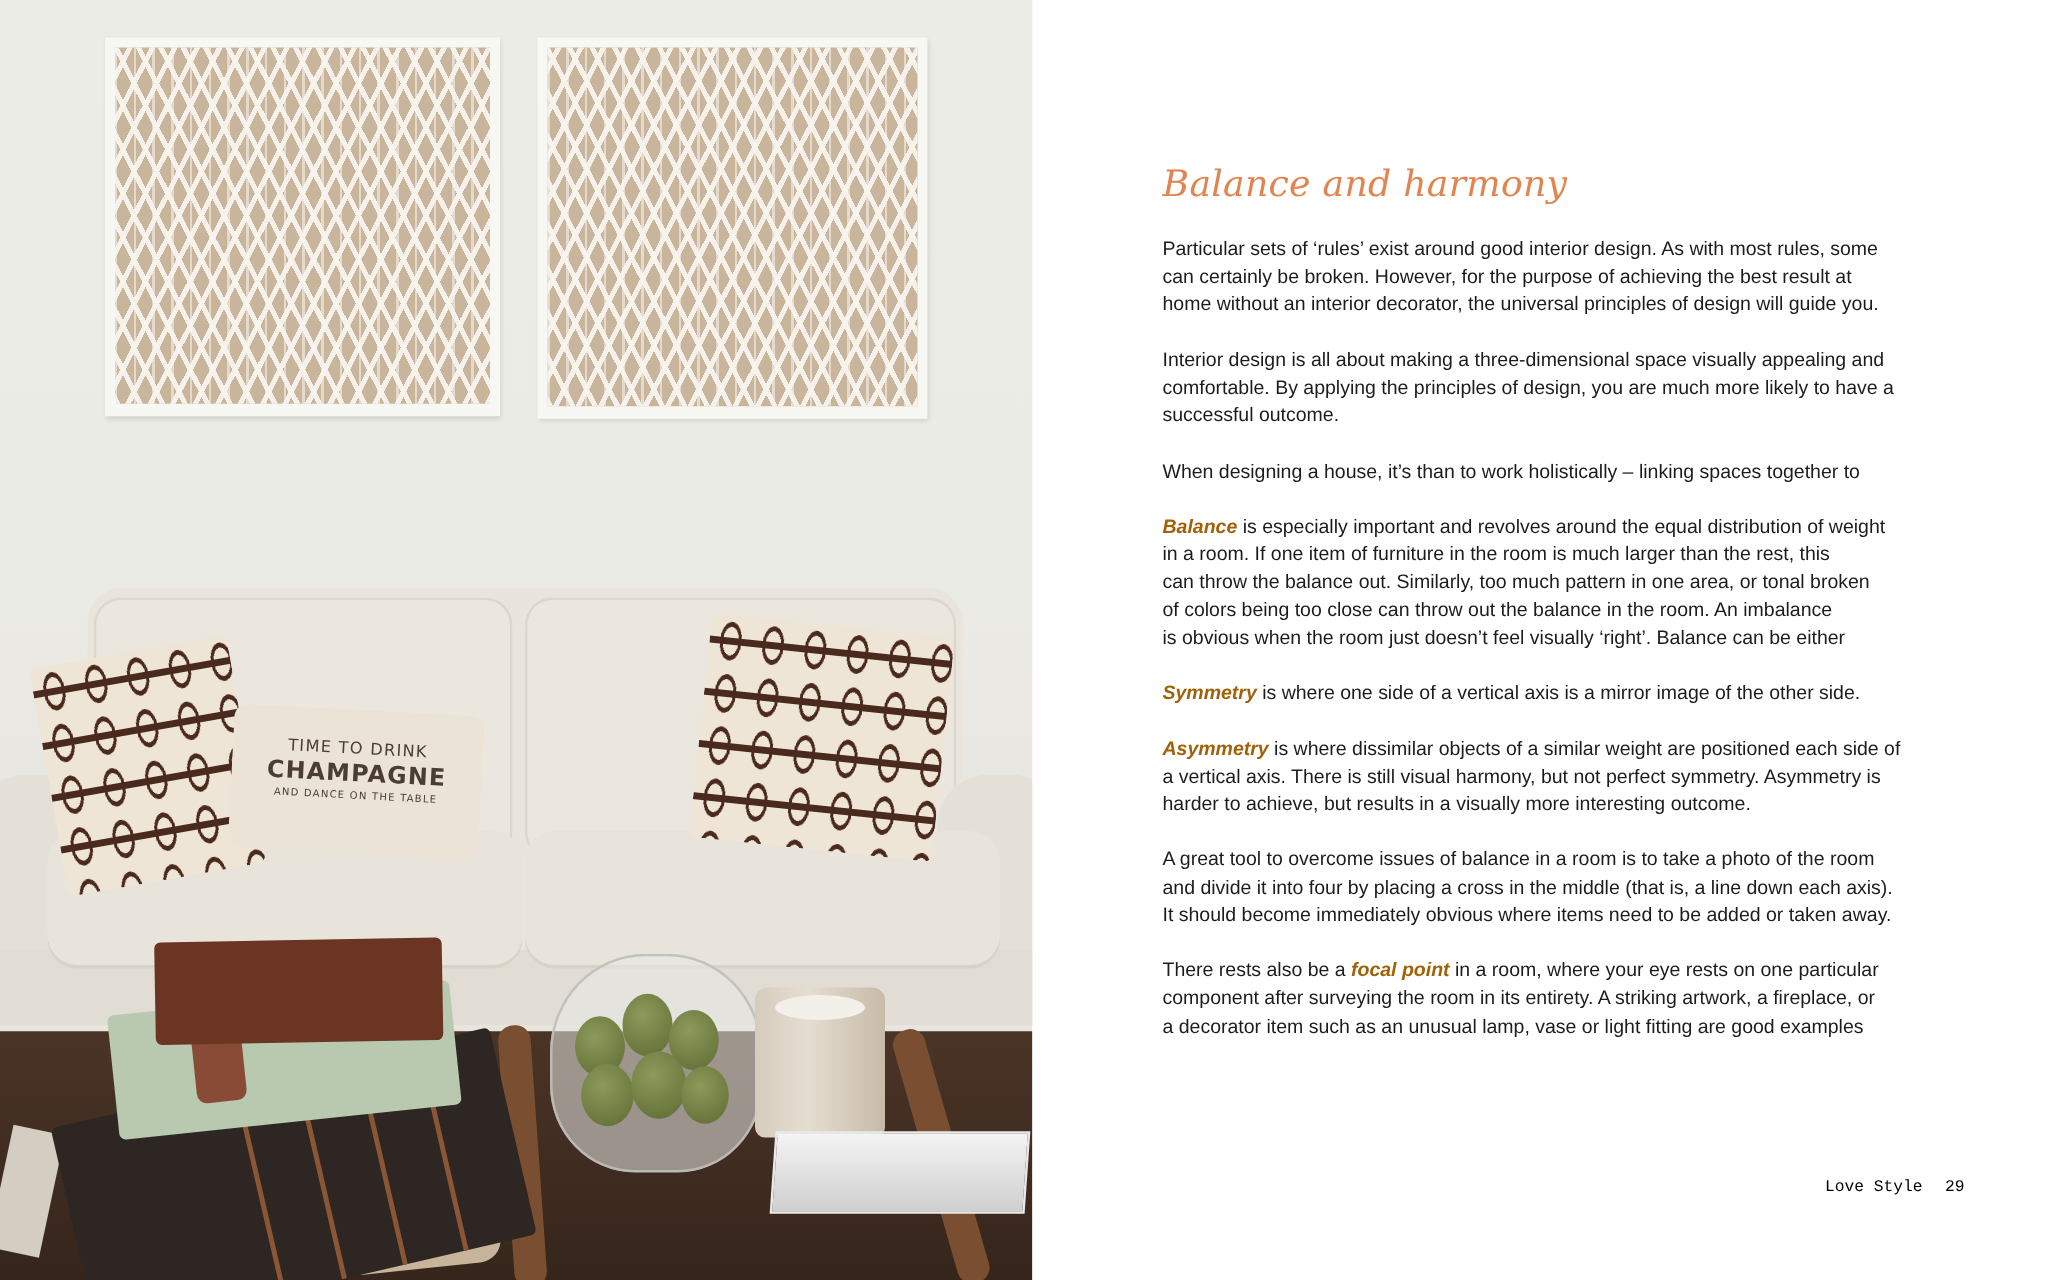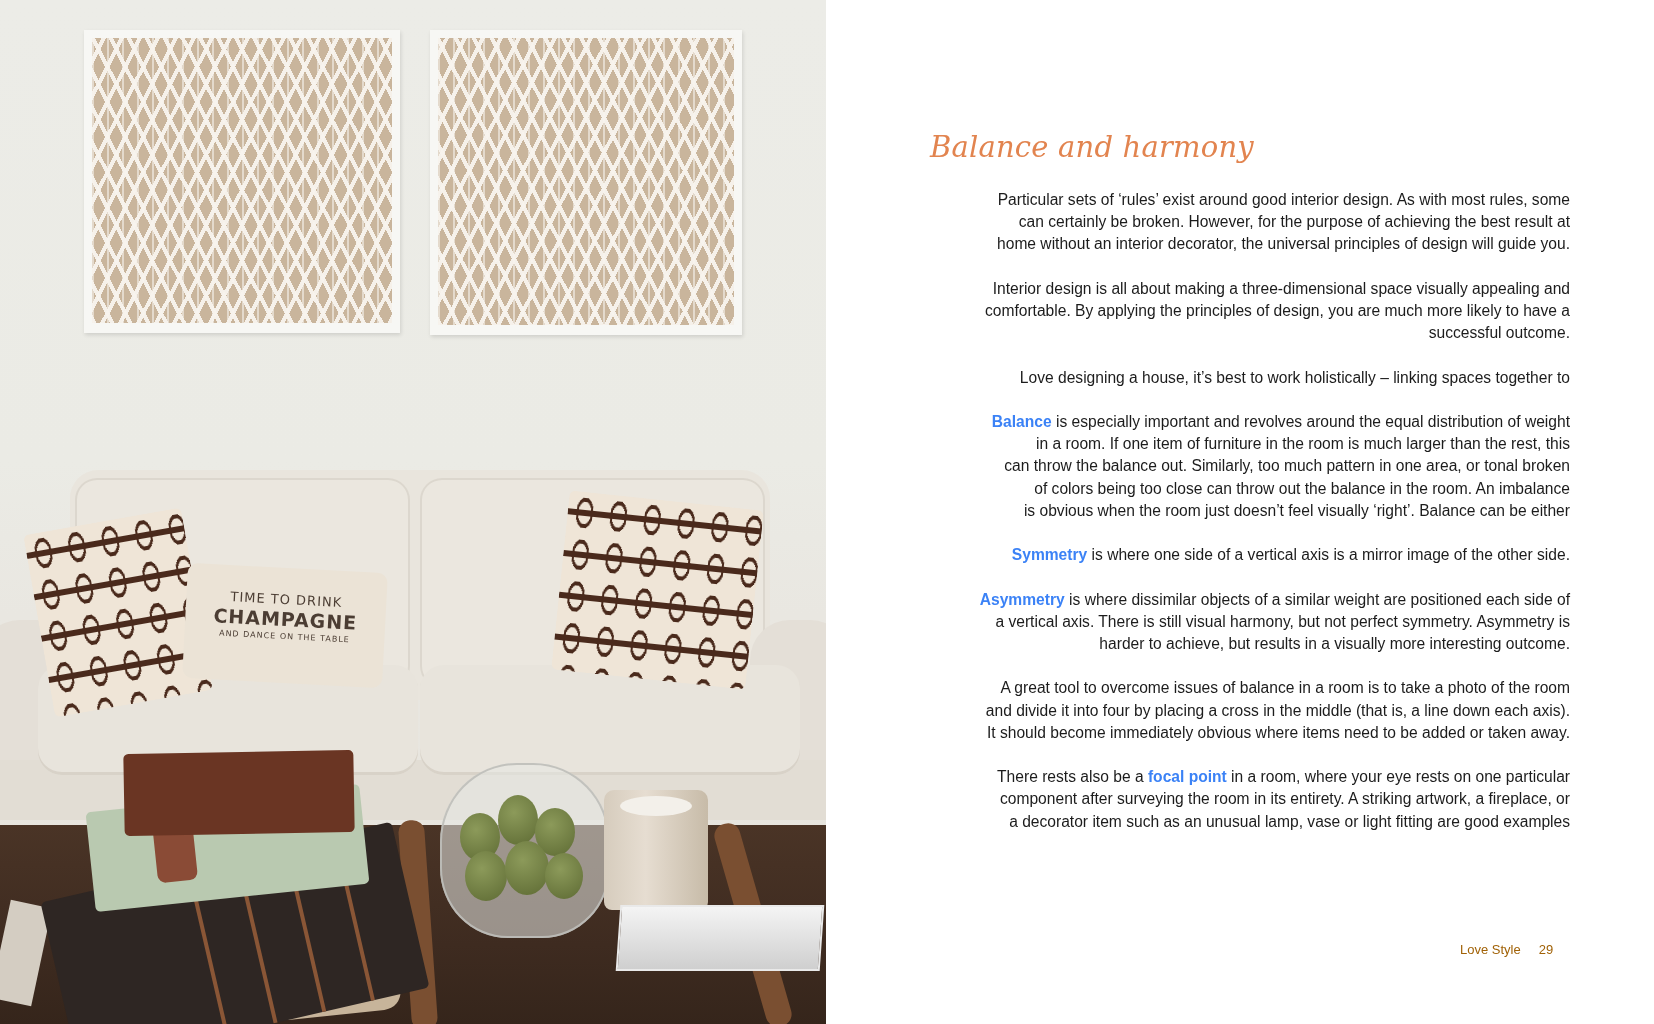--- a/index.html
+++ b/index.html
@@ -112,26 +112,26 @@
     .title {
       position: absolute; left: 104px; top: 130px;
       font-family: "DejaVu Serif", serif; font-style: italic;
       font-size: 29px; color: #e2844f; letter-spacing: 0.2px;
     }
     .body {
       position: absolute; left: 104px; top: 189px; width: 640px;
       font-size: 15.6px; line-height: 22.2px; color: #1c1c1c;
       font-family: "Liberation Sans", sans-serif;
     }
-    .para { margin: 0 0 22.2px 0; text-align: right; }
+    .para { margin: 0 0 22.2px 0; }
     .para .line { display: block; white-space: nowrap; }
-    .para b { font-weight: bold; color: #3b82f6; }
+    .para b { font-weight: bold; color: #a16207; font-style: italic; }
     .footer {
-      position: absolute; top: 942px; left: 634px; font-size: 13px; color: #a16207;
-      font-family: Liberation Sans, sans-serif;
+      position: absolute; top: 942px; left: 634px; font-size: 13px; color: #000000;
+      font-family: Liberation Mono, monospace;
     }
     .footer .folio { margin-left: 18px; }
   </style>
 </head>
 <body>
 
 <div class="photo">
   <div class="frame" style="left:84px; top:30px; width:316px; height:303px;">
     <div class="lattice"></div>
   </div>
@@ -193,21 +193,21 @@
       <span class="line">Particular sets of ‘rules’ exist around good interior design. As with most rules, some</span>
       <span class="line">can certainly be broken. However, for the purpose of achieving the best result at</span>
       <span class="line">home without an interior decorator, the universal principles of design will guide you.</span>
     </p>
     <p class="para">
       <span class="line">Interior design is all about making a three-dimensional space visually appealing and</span>
       <span class="line">comfortable. By applying the principles of design, you are much more likely to have a</span>
       <span class="line">successful outcome.</span>
     </p>
     <p class="para">
-      <span class="line">Love designing a house, it’s best to work holistically – linking spaces together to</span>
+      <span class="line">When designing a house, it’s than to work holistically – linking spaces together to</span>
     </p>
     <p class="para">
       <span class="line"><b>Balance</b><span> is especially important and revolves around the equal distribution of weight</span></span>
       <span class="line">in a room. If one item of furniture in the room is much larger than the rest, this</span>
       <span class="line">can throw the balance out. Similarly, too much pattern in one area, or tonal broken</span>
       <span class="line">of colors being too close can throw out the balance in the room. An imbalance</span>
       <span class="line">is obvious when the room just doesn’t feel visually ‘right’. Balance can be either</span>
     </p>
     <p class="para">
       <span class="line"><b>Symmetry</b><span> is where one side of a vertical axis is a mirror image of the other side.</span></span>

